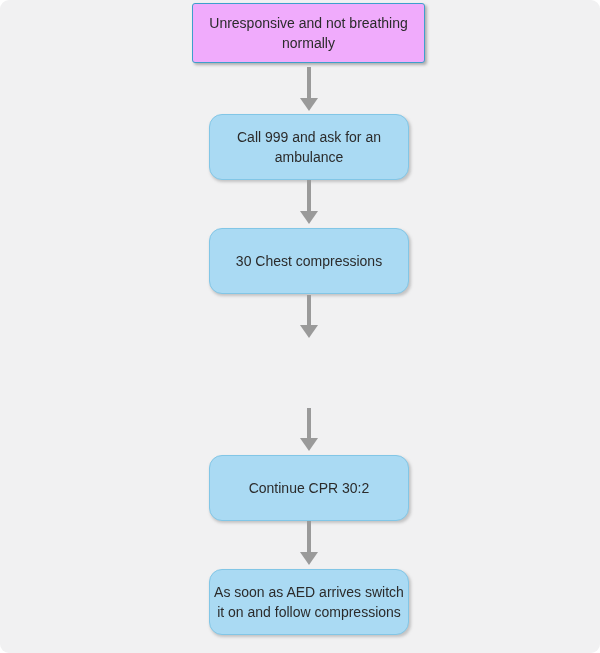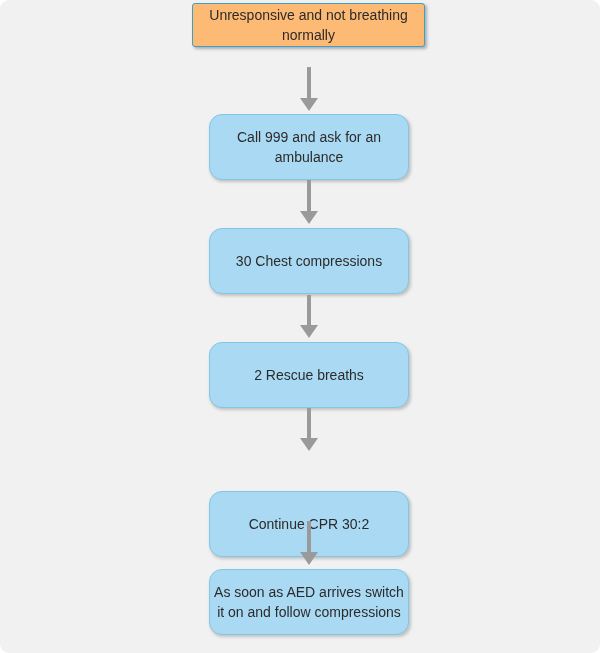--- a/index.html
+++ b/index.html
@@ -24,41 +24,41 @@
     text-align: center;
     color: #2b2b2b;
     font-size: 14px;
     line-height: 20px;
     box-sizing: border-box;
   }
   .node-start {
     left: 192px;
     top: 3px;
     width: 233px;
-    height: 44px;
-    background: #fdba74;
+    height: 60px;
+    background: #f0abfc;
     border: 1px solid #3d9fcb;
     border-radius: 3px;
     padding: 0 8px;
     box-shadow: 2px 2px 3px rgba(90, 90, 90, 0.45);
   }
   .node-step {
     left: 209px;
     width: 200px;
     height: 66px;
     background: #aadaf3;
     border: 1px solid #82c6e6;
     border-radius: 13px;
     padding: 0 4px;
     box-shadow: 1.5px 2px 3px rgba(110, 110, 110, 0.35);
   }
   .pos-2 { top: 114px; }
   .pos-3 { top: 228px; }
   .pos-4 { top: 342px; }
-  .pos-5 { top: 455px; margin-top: 36px; }
+  .pos-5 { top: 455px; }
   .pos-6 { top: 569px; }
 
   .arrow {
     position: absolute;
     left: 300px;
     width: 18px;
   }
   .arrow .stem {
     position: absolute;
     left: 7px;
@@ -111,23 +111,20 @@
 
   <div class="node node-step pos-3">
     <span>30 Chest compressions</span>
   </div>
 
   <div class="arrow arrow-3">
     <div class="stem"></div>
     <div class="head"></div>
   </div>
 
-  <div class="node node-step pos-4">
-    <span>2 Rescue breaths</span>
-  </div>
 
   <div class="arrow arrow-4">
     <div class="stem"></div>
     <div class="head"></div>
   </div>
 
   <div class="node node-step pos-5">
     <span>Continue CPR 30:2</span>
   </div>
 

